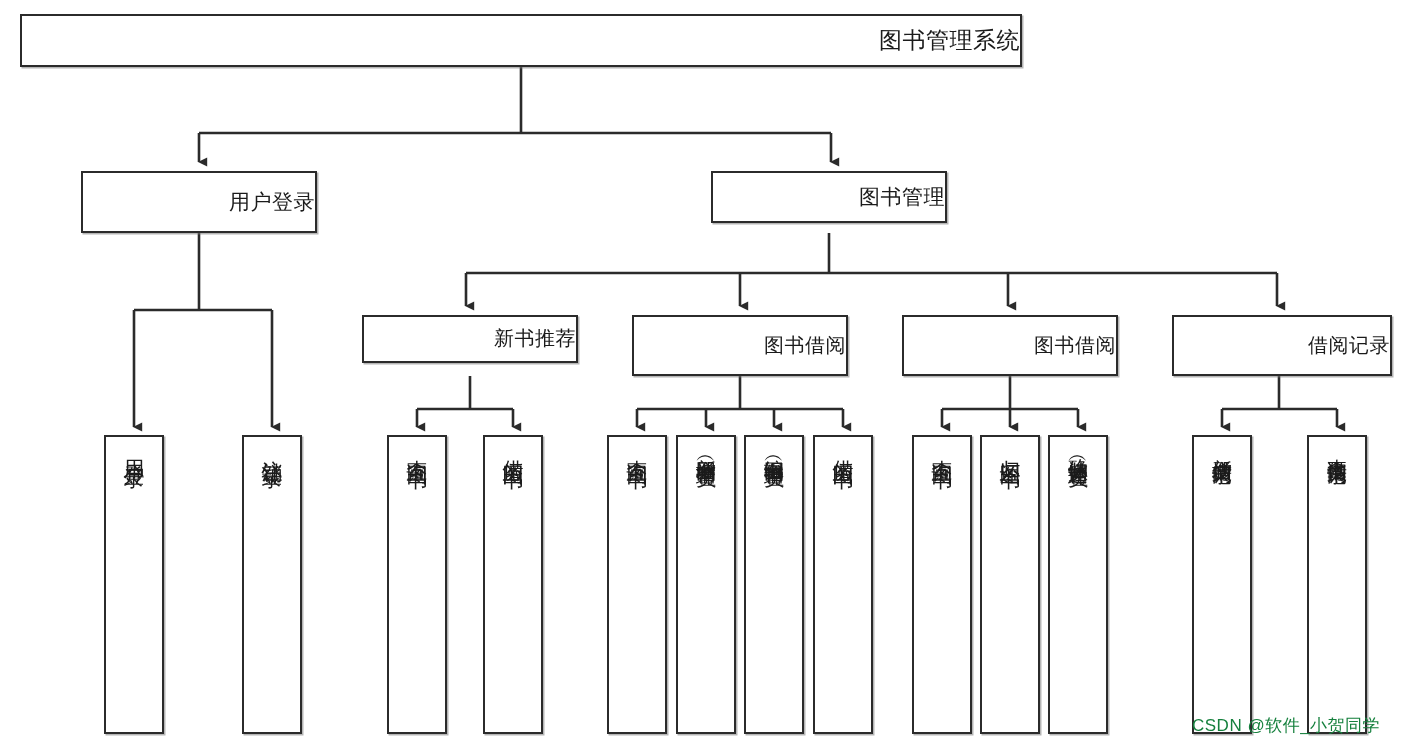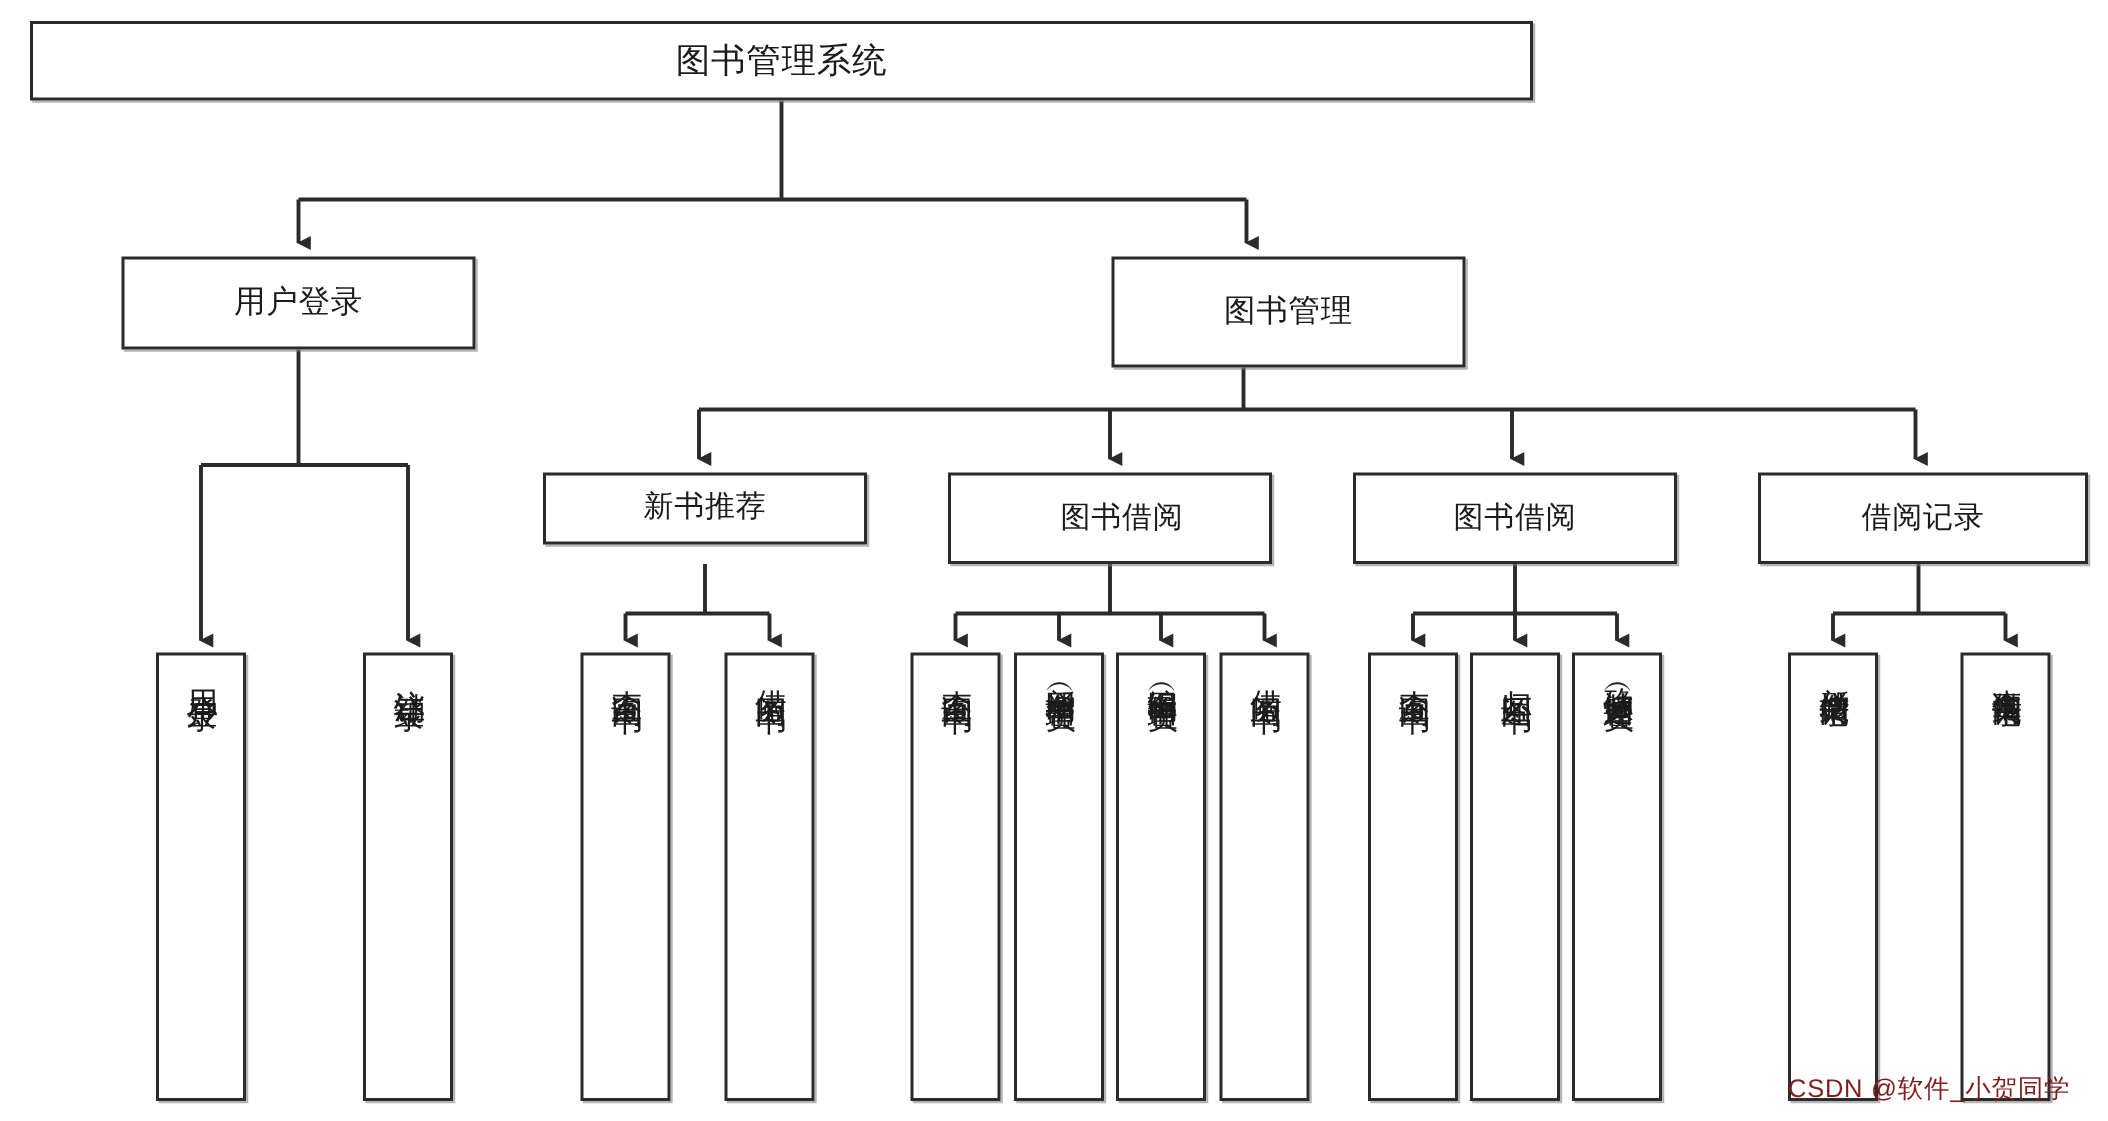--- a/index.html
+++ b/index.html
@@ -26,21 +26,21 @@
     pointer-events: none;
   }
   .node {
     position: absolute;
     box-sizing: border-box;
     background: #ffffff;
     border: 2px solid #2b2b2b;
     box-shadow: 1.5px 1.5px 0 rgba(120,120,120,0.55);
     display: flex;
     align-items: center;
-    justify-content: center;
+    justify-content: flex-end;
     color: #1b1b1b;
   }
   .node .lbl {
     display: block;
     text-align: center;
     line-height: 1.18;
     letter-spacing: 0.5px;
   }
   .node.root .lbl { font-size: 23px; }
   .node.lvl2 .lbl { font-size: 21px; }
@@ -60,21 +60,21 @@
   }
   .node.leaf.tall .lbl {
     font-size: 20px;
     letter-spacing: 1.5px;
   }
   .watermark {
     position: absolute;
     left: 1192px;
     top: 714px;
     font-size: 17px;
-    color: #7f1d1d;
+    color: #15803d;
     letter-spacing: 0.5px;
     white-space: nowrap;
     user-select: none;
   }
 </style>
 </head>
 <body>
 
 <div id="canvas">
 
@@ -128,21 +128,21 @@
     </g>
   </svg>
 
   <div class="node root" style="left:20px; top:14px; width:1002px; height:53px;">
     <span class="lbl">图书管理系统</span>
   </div>
 
   <div class="node lvl2" style="left:81px; top:171px; width:236px; height:62px;">
     <span class="lbl">用户登录</span>
   </div>
-  <div class="node lvl2" style="left:741px; top:171px; width:236px; height:74px;">
+  <div class="node lvl2" style="left:711px; top:171px; width:236px; height:52px;">
     <span class="lbl">图书管理</span>
   </div>
 
   <div class="node lvl3" style="left:362px; top:315px; width:216px; height:48px;">
     <span class="lbl">新书推荐</span>
   </div>
   <div class="node lvl3" style="left:632px; top:315px; width:216px; height:61px;padding-left:16px;">
     <span class="lbl">图书借阅</span>
   </div>
   <div class="node lvl3" style="left:902px; top:315px; width:216px; height:61px;">

